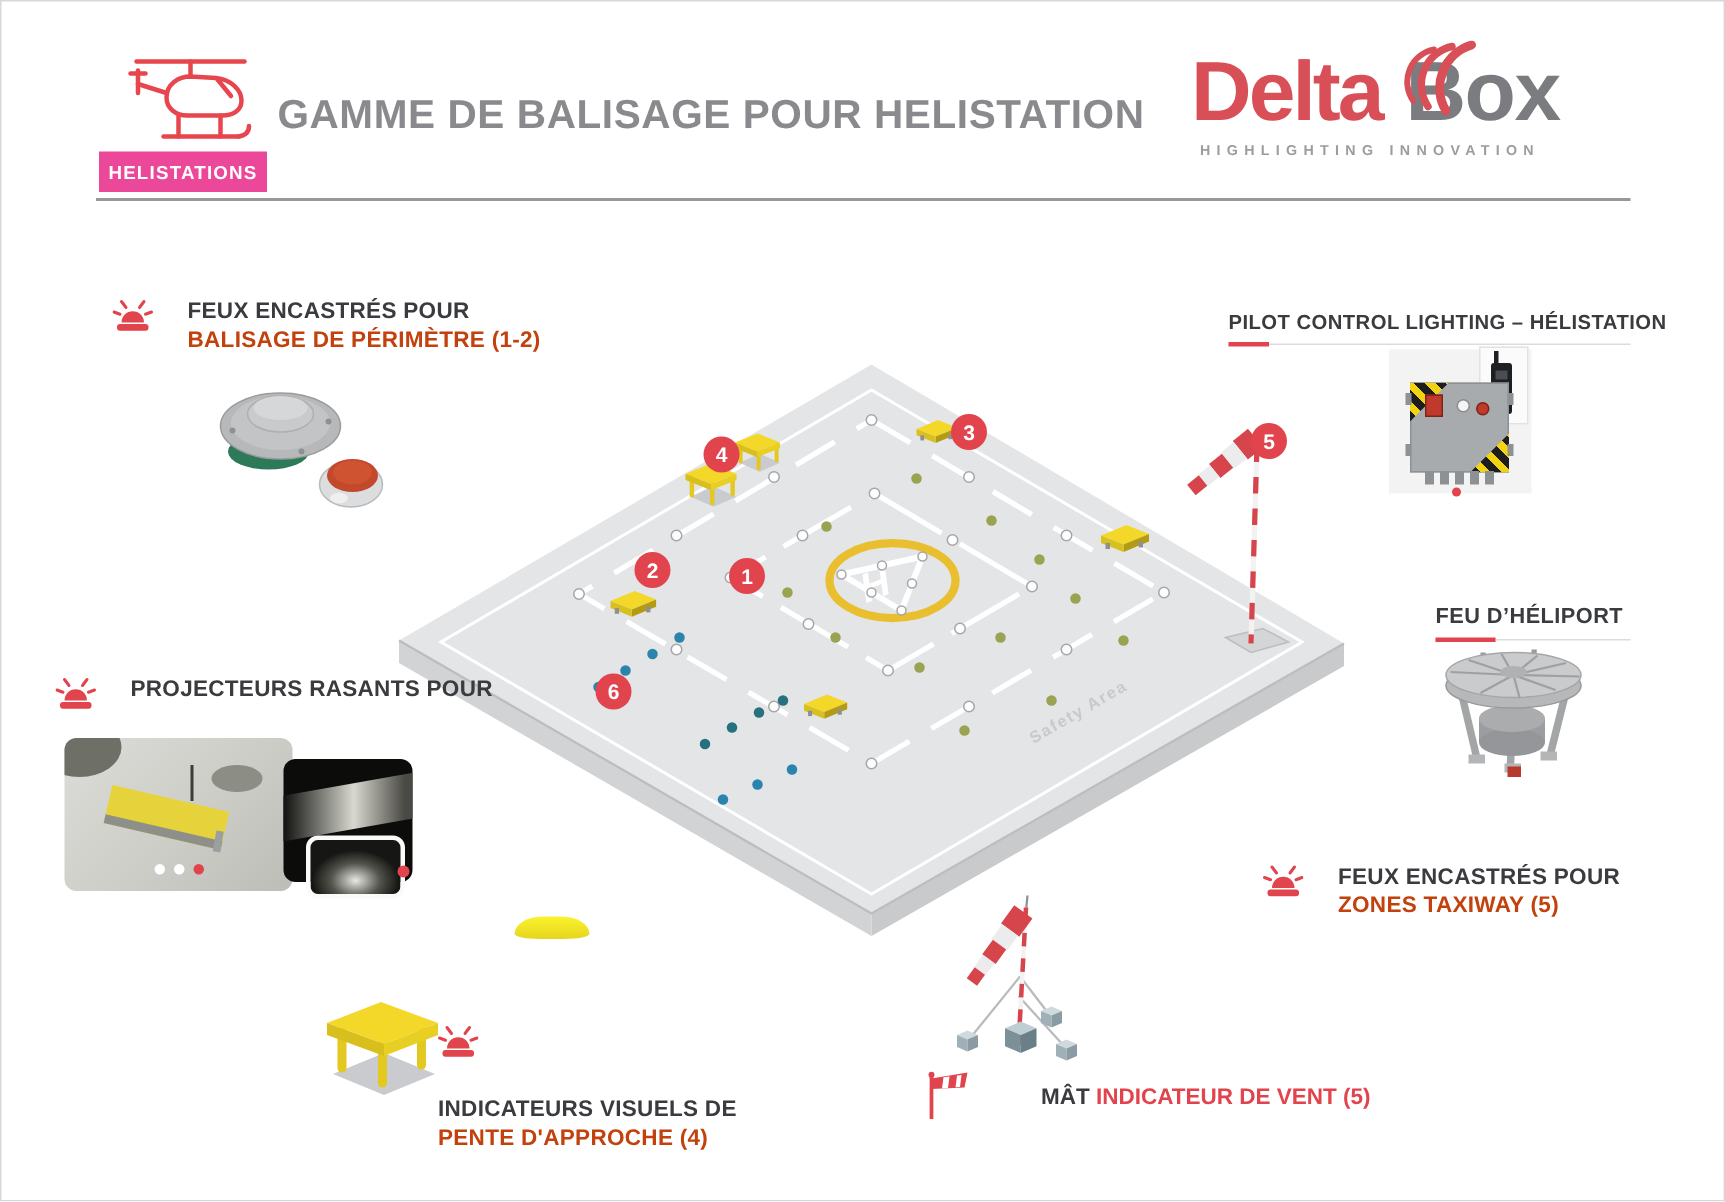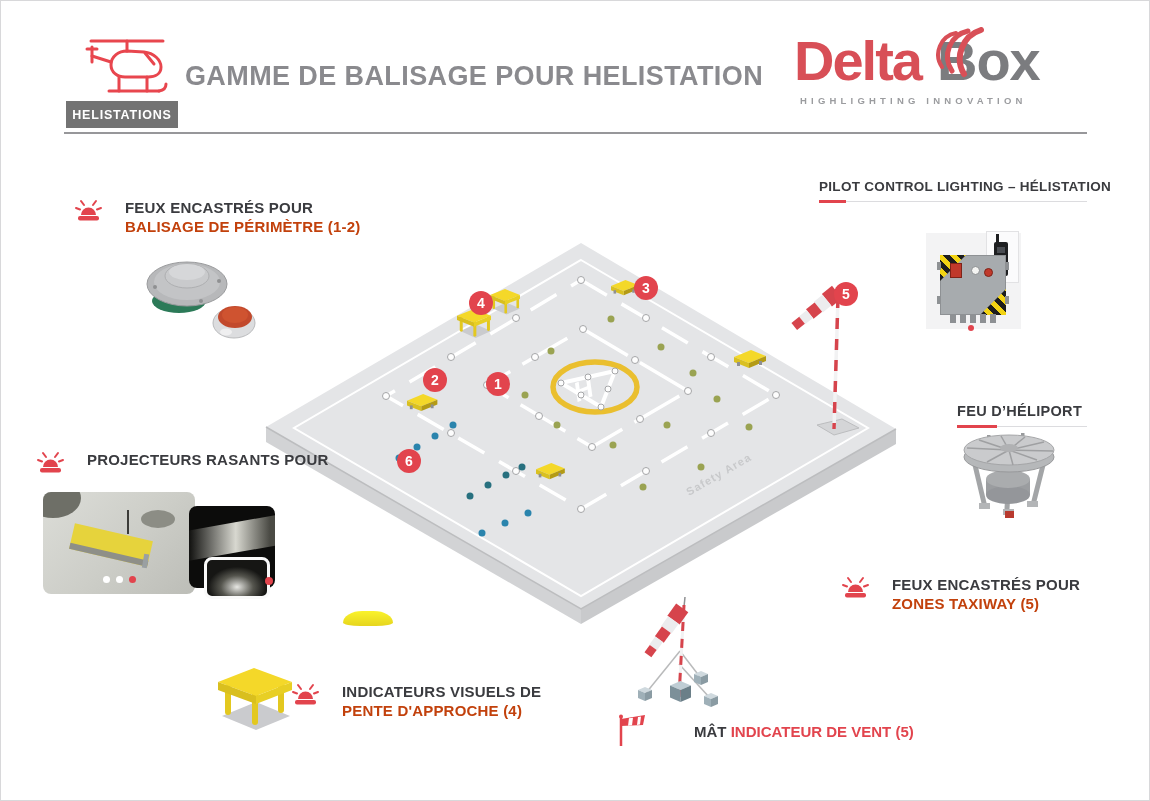--- a/index.html
+++ b/index.html
@@ -1,21 +1,21 @@
 <!DOCTYPE html>
 <html><head>
 <meta charset="utf-8">
 <style>
   html,body{margin:0;padding:0;background:#fff;}
   .page{position:relative;width:1150px;height:801px;background:#ffffff;
         border:1px solid #d8d8da;box-sizing:border-box;overflow:hidden;
         font-family:"Liberation Sans",sans-serif;}
   .abs{position:absolute;}
   
-  .badge{background:#737373;color:#fff;font-weight:bold;font-size:12.5px;
+  .badge{background:#ec4899;color:#fff;font-weight:bold;font-size:12.5px;
          letter-spacing:0.8px;display:flex;align-items:center;justify-content:center;}
   .page-title{color:#8a8a8e;font-weight:bold;font-size:27px;letter-spacing:0.4px;
               text-align:center;white-space:nowrap;}
   .divider{background:#97979a;height:2px;}
   .logo{display:flex;align-items:flex-start;}
   .logo-delta{font-size:56px;line-height:56px;font-weight:bold;color:#d84f57;letter-spacing:-2px;}
   .logo-box{font-size:56px;line-height:56px;font-weight:bold;color:#7b7c7f;letter-spacing:-1px;margin-left:16px;}
   .logo-tag{color:#9b9c9f;font-size:9.5px;font-weight:bold;letter-spacing:4.2px;white-space:nowrap;}
   
   .lbl{display:flex;gap:23px;align-items:flex-start;}
@@ -256,21 +256,21 @@
     <ellipse cx="48" cy="33" rx="18" ry="8" fill="#d6d7d9"></ellipse>
     <circle cx="16" cy="48" r="2" fill="#8f9092"></circle>
       <circle cx="80" cy="42" r="2" fill="#8f9092"></circle>
     <circle cx="62" cy="62" r="2" fill="#8f9092"></circle>
     <ellipse cx="95" cy="84" rx="21" ry="15" fill="#dcdddf" stroke="#b9babc"></ellipse>
     <ellipse cx="96" cy="78" rx="17" ry="11" fill="#c2492c"></ellipse>
     <ellipse cx="96" cy="76" rx="13" ry="8" fill="#cf5330"></ellipse>
     <ellipse cx="87" cy="93" rx="6" ry="3.5" fill="#efeff0"></ellipse>
   </svg>
 
-  <div class="abs" style="left:818px;top:178px;width:268px;">
+  <div class="abs" style="left:818px;top:206px;width:268px;">
     <div class="hdr-lbl">PILOT CONTROL LIGHTING – HÉLISTATION</div>
     <div class="rule">
         <div class="gray"></div>
         <div class="redseg"></div>
       </div>
   </div>
 
   <div class="abs cab-card" style="left:925px;top:232px;width:95px;height:96px;">
     <div class="walkie-card" style="left:60px;top:-2px;width:31px;height:50px;">
       <div class="abs" style="left:9px;top:2px;width:3px;height:9px;background:#1e1f21;"></div>
@@ -392,21 +392,21 @@
     <g stroke="#e3c81f" stroke-width="6" stroke-linecap="round">
       <line x1="14" y1="24" x2="14" y2="48"></line>
         <line x1="67" y1="22" x2="67" y2="46"></line>
         <line x1="41" y1="30" x2="41" y2="58"></line>
     </g>
     <polygon points="4,18 40,4 78,18 42,32" fill="#f4d829"></polygon>
     <polygon points="4,18 42,32 42,40 4,26" fill="#d9bf1e"></polygon>
     <polygon points="42,32 78,18 78,26 42,40" fill="#e8cf24"></polygon>
   </svg>
 
-  <div class="abs lbl" style="left:291px;top:681px;">
+  <div class="abs lbl" style="left:291px;top:681px;flex-direction:column;">
     <svg width="27" height="25" viewBox="0 0 27 25">
       <g stroke="#e2444d" stroke-width="2" stroke-linecap="round">
         <line x1="1" y1="10" x2="5" y2="11.5"></line>
           <line x1="6" y1="3" x2="9" y2="7"></line>
         <line x1="21" y1="3" x2="18" y2="7"></line>
           <line x1="26" y1="10" x2="22" y2="11.5"></line>
       </g>
       <path d="M6,17 a7.5,7.5 0 0 1 15,0 z" fill="#e2444d"></path>
       <rect x="3" y="18" width="21" height="4.5" rx="2" fill="#e2444d"></rect>
     </svg>

